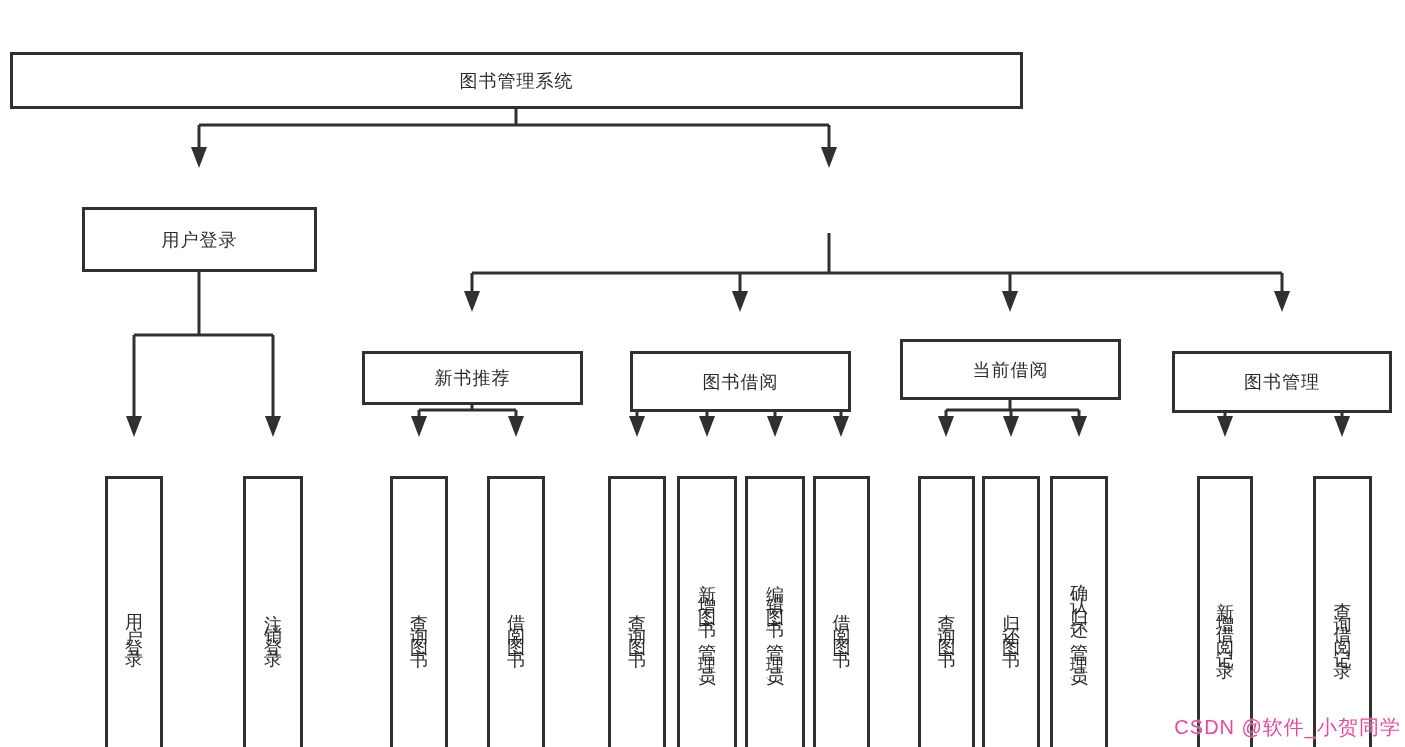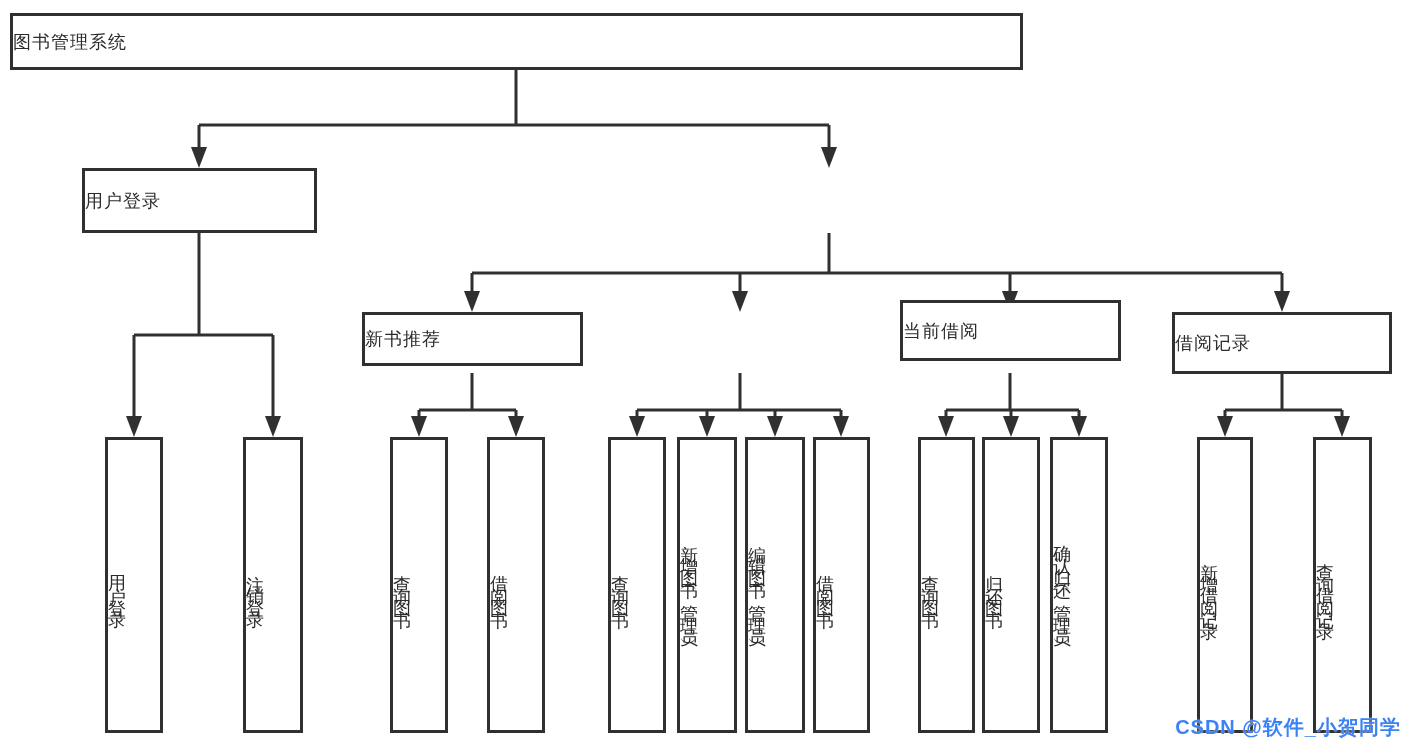--- a/index.html
+++ b/index.html
@@ -3,31 +3,31 @@
 <meta charset="utf-8">
 <style>
   html,body{margin:0;padding:0;background:#ffffff;}
   #canvas{
     position:relative;width:1405px;height:747px;background:#ffffff;overflow:hidden;
     font-family:"Liberation Sans","DejaVu Sans",sans-serif;
   }
   #wires{position:absolute;left:0;top:0;width:1405px;height:747px;}
   .node{
     position:absolute;box-sizing:border-box;background:#ffffff;
-    border:3px solid #303030;display:flex;align-items:center;
-    color:#2b2b2b;font-size:18px;
+    border:3px solid #303030;display:flex;align-items:center;justify-content:center;
+    color:#2b2b2b;font-size:18px;margin-top:39px;
   }
   .node.h span{white-space:nowrap;letter-spacing:1px;}
   .node.v span{
     writing-mode:vertical-rl;text-orientation:mixed;
     letter-spacing:12px;line-height:1;white-space:nowrap;
   }
   #watermark{
-    position:absolute;right:4px;bottom:6px;font-size:20px;color:#3b82f6;
-    letter-spacing:1px;z-index:5;text-shadow:0 0 2px #ffffff;font-weight:bold;
+    position:absolute;right:4px;bottom:6px;font-size:20px;color:#ec4899;
+    letter-spacing:1px;z-index:5;text-shadow:0 0 2px #ffffff;
   }
 </style>
 </head>
 <body>
 
 <div id="canvas">
 
   <svg id="wires" viewBox="0 0 1405 747" xmlns="http://www.w3.org/2000/svg">
     <path fill="none" stroke-width="3" d="M516 70 V125 M199 125 H829 M199 125 V149 M829 125 V149
              M829 233 V273 M472 273 H1282 M472 273 V293 M740 273 V293 M1010 273 V293 M1282 273 V293
@@ -63,25 +63,28 @@
     <span>图书管理系统</span>
   </div>
 
   <div class="node h" style="left:82px;top:168px;width:235px;height:65px">
     <span>用户登录</span>
   </div>
 
   <div class="node h" style="left:362px;top:312px;width:221px;height:54px">
     <span>新书推荐</span>
   </div>
+  <div class="node h" style="left:630px;top:312px;width:221px;height:61px">
+    <span>图书借阅</span>
+  </div>
   <div class="node h" style="left:900px;top:300px;width:221px;height:61px">
     <span>当前借阅</span>
   </div>
   <div class="node h" style="left:1172px;top:312px;width:220px;height:62px">
-    <span>借阅记录</span>
+    <span>图书管理</span>
   </div>
 
   <div class="node v" style="left:105px;top:437px;width:58px;height:296px">
     <span>用户登录</span>
   </div>
   <div class="node v" style="left:243px;top:437px;width:60px;height:296px">
     <span>注销登录</span>
   </div>
 
   <div class="node v" style="left:390px;top:437px;width:58px;height:296px">

